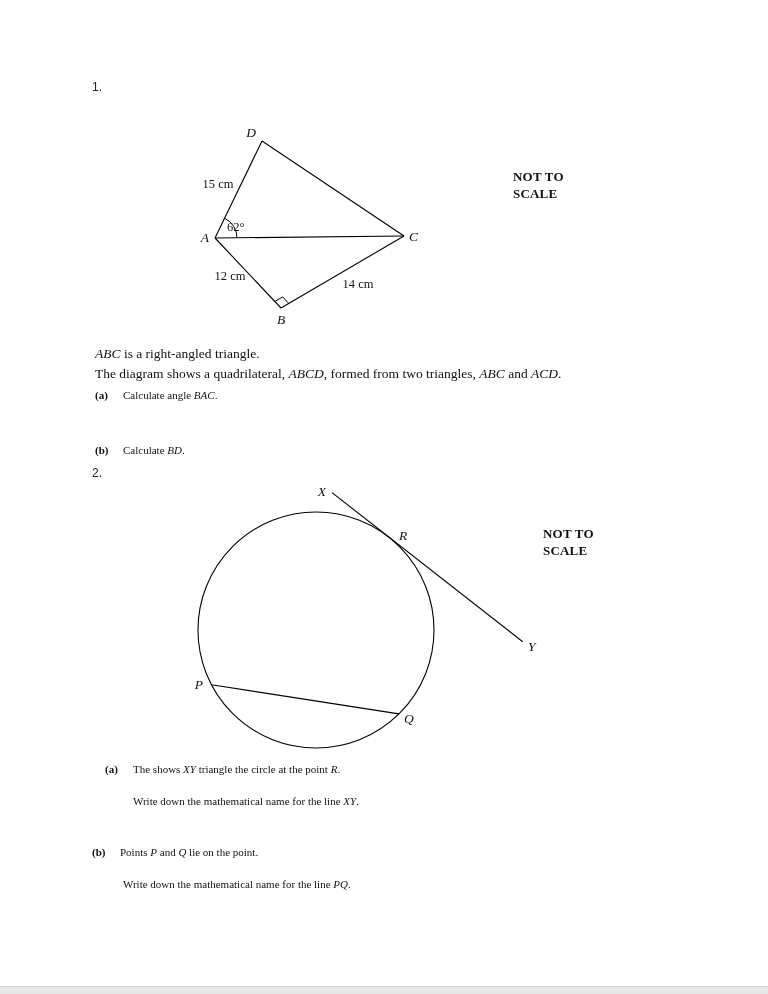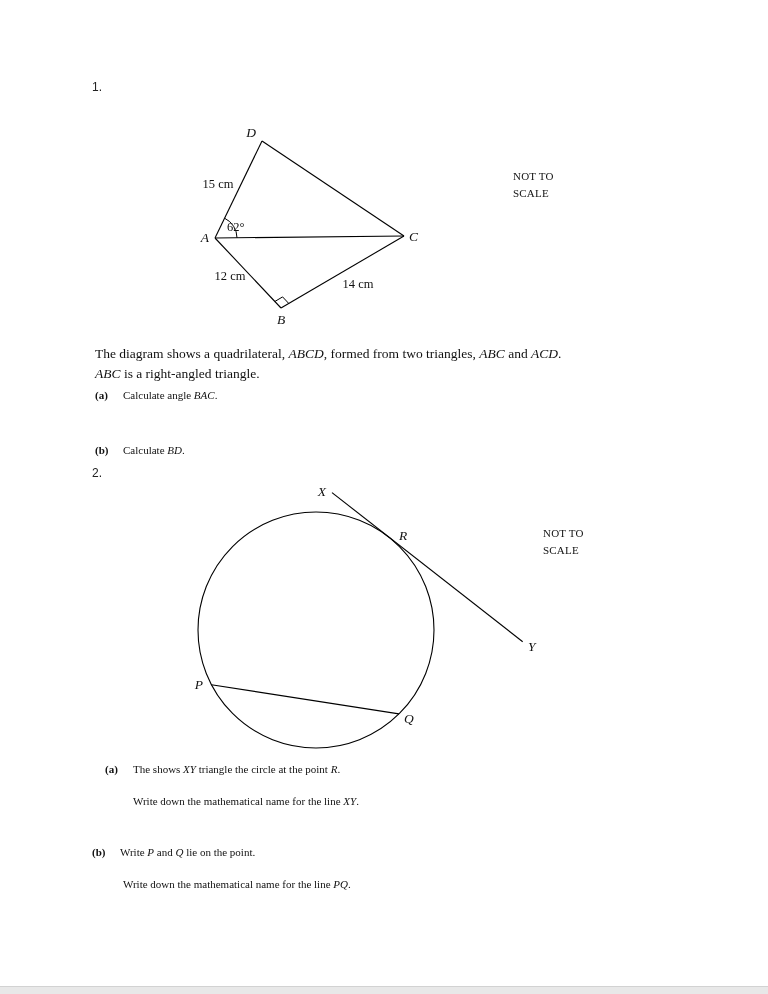--- a/index.html
+++ b/index.html
@@ -19,22 +19,22 @@
   .vlabel { font-family: "Liberation Serif", serif; font-style: italic; font-size: 13.5px; fill: #111; }
   .mlabel { font-family: "Liberation Serif", serif; font-size: 12.5px; fill: #111; }
   .qnum {
     position: absolute;
     font-family: "Liberation Sans", sans-serif;
     font-size: 12px;
     color: #222;
   }
   .nts {
     position: absolute;
-    font-weight: normal;
-    font-size: 11px;
+    font-weight: bold;
+    font-size: 13px;
     line-height: 17px;
     letter-spacing: 0.2px;
   }
   .para { position: absolute; font-size: 13.5px; line-height: 19.5px; }
   .part { position: absolute; font-size: 11px; white-space: nowrap; }
   .plabel { font-weight: bold; display: inline-block; min-width: 28px; }
   .ptext i, .para i { font-style: italic; }
   .page-bottom {
     position: absolute;
     left: 0; bottom: 0;
@@ -84,22 +84,22 @@
   </svg>
 
   <div class="qnum" style="left:92px; top:80px;">1.</div>
 
   <div class="nts" style="left:513px; top:168px;">
     <div>NOT TO</div>
     <div>SCALE</div>
   </div>
 
   <div class="para" style="left:95px; top:344px; width:560px;">
+    <div><i>ABC</i><span> is a right-angled triangle.</span></div>
     <div><span>The diagram shows a quadrilateral, </span><i>ABCD</i><span>, formed from two triangles, </span><i>ABC</i><span> and </span><i>ACD</i><span>.</span></div>
-    <div><i>ABC</i><span> is a right-angled triangle.</span></div>
   </div>
 
   <div class="part" style="left:95px; top:389px;">
     <span class="plabel">(a)</span><span class="ptext"><span>Calculate angle </span><i>BAC</i><span>.</span></span>
   </div>
 
   <div class="part" style="left:95px; top:444px;">
     <span class="plabel">(b)</span><span class="ptext"><span>Calculate </span><i>BD</i><span>.</span></span>
   </div>
 
@@ -111,20 +111,20 @@
   </div>
 
   <div class="part" style="left:105px; top:763px;">
     <span class="plabel">(a)</span><span class="ptext"><span>The shows </span><i>XY</i><span> triangle the circle at the point </span><i>R</i><span>.</span></span>
   </div>
   <div class="part" style="left:133px; top:795px;">
     <span class="ptext"><span>Write down the mathematical name for the line </span><i>XY</i><span>.</span></span>
   </div>
 
   <div class="part" style="left:92px; top:846px;">
-    <span class="plabel">(b)</span><span class="ptext"><span>Write </span><i>P</i><span> and </span><i>Q</i><span> lie on the point.</span></span>
+    <span class="plabel">(b)</span><span class="ptext"><span>Points </span><i>P</i><span> and </span><i>Q</i><span> lie on the point.</span></span>
   </div>
   <div class="part" style="left:123px; top:878px;">
     <span class="ptext"><span>Write down the mathematical name for the line </span><i>PQ</i><span>.</span></span>
   </div>
 
   <div class="page-bottom"></div>
 </div>
 
 </body></html>

